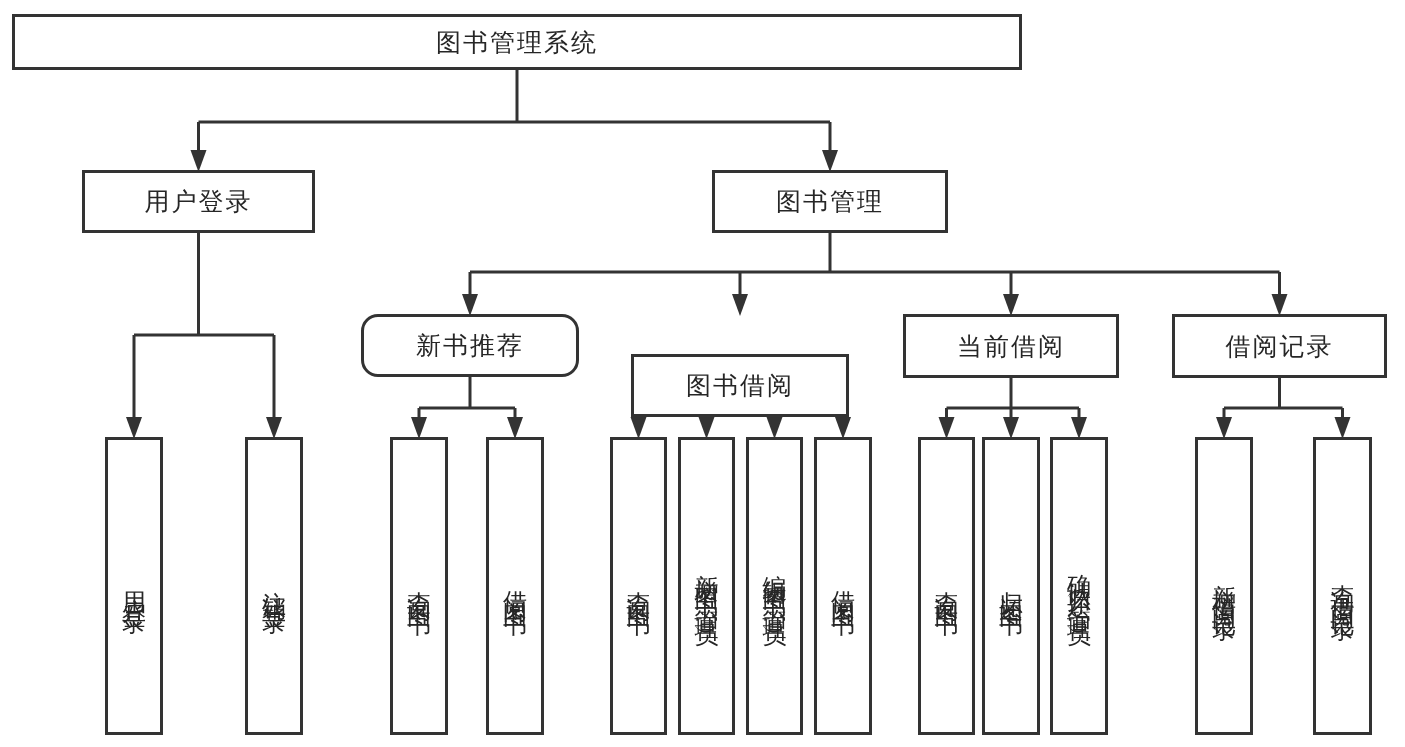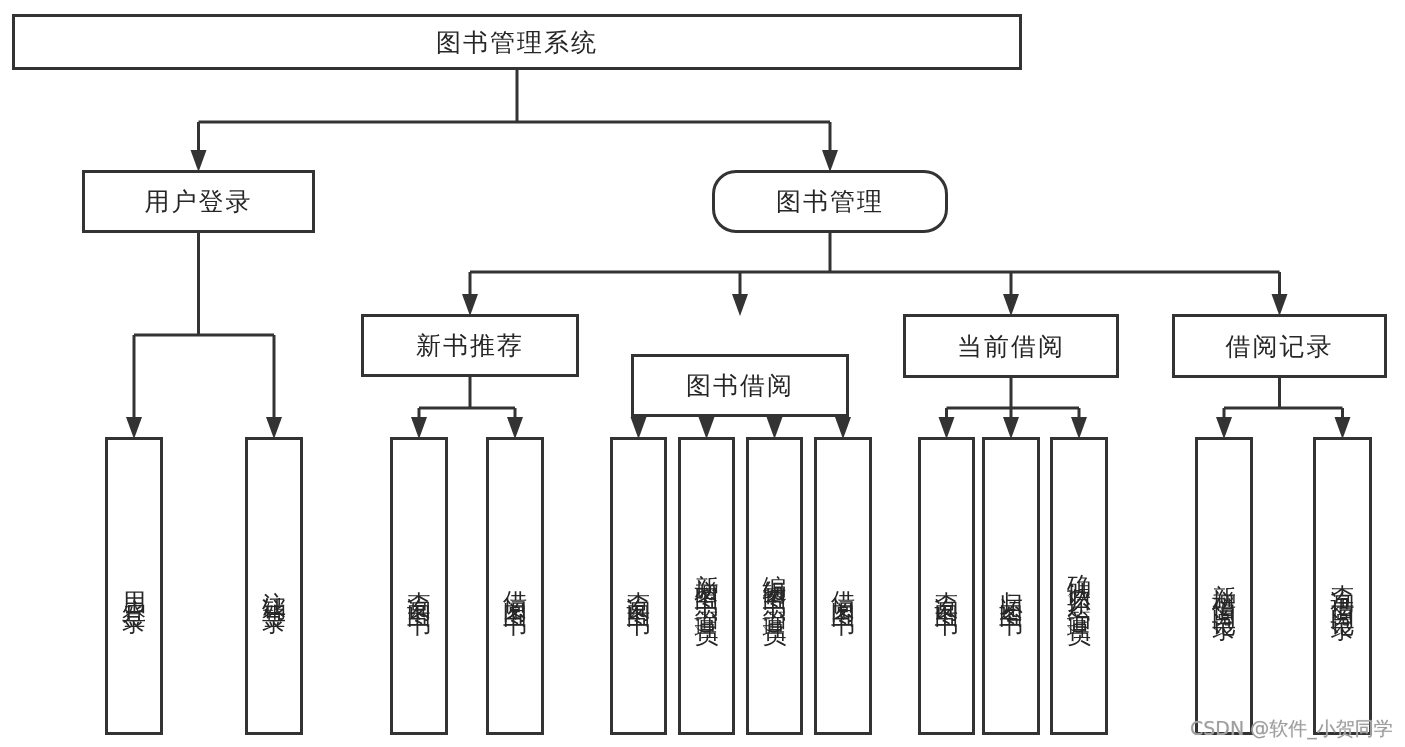--- a/index.html
+++ b/index.html
@@ -117,24 +117,24 @@
       </div>
       <div class="node h" style="left: 82px; top: 170px; width: 233px; height: 63px;">
         <span class="label">用户登录</span>
       </div>
       <div class="node v" style="left: 105px; top: 437px; width: 58px; height: 298px;">
         <span class="label">用户登录</span>
       </div>
       <div class="node v" style="left: 245px; top: 437px; width: 58px; height: 298px;">
         <span class="label">注销登录</span>
       </div>
-      <div class="node h" style="left: 712px; top: 170px; width: 236px; height: 63px; border-radius: 24px;">
+      <div class="node h" style="left: 712px; top: 170px; width: 236px; height: 63px;">
         <span class="label">图书管理</span>
       </div>
-      <div class="node h" style="left: 361px; top: 314px; width: 218px; height: 63px;">
+      <div class="node h" style="left: 361px; top: 314px; width: 218px; height: 63px; border-radius: 17px;">
         <span class="label">新书推荐</span>
       </div>
       <div class="node v" style="left: 390px; top: 437px; width: 58px; height: 298px;">
         <span class="label">查询图书</span>
       </div>
       <div class="node v" style="left: 486px; top: 437px; width: 58px; height: 298px;">
         <span class="label">借阅图书</span>
       </div>
       <div class="node h" style="left: 631px; top: 314px; width: 218px; height: 63px; margin-top: 40px;">
         <span class="label">图书借阅</span>
@@ -166,14 +166,13 @@
       <div class="node h" style="left: 1172px; top: 314px; width: 215px; height: 64px; text-align: center;">
         <span class="label">借阅记录</span>
       </div>
       <div class="node v" style="left: 1195px; top: 437px; width: 58px; height: 298px;">
         <span class="label">新增借阅记录</span>
       </div>
       <div class="node v" style="left: 1313px; top: 437px; width: 59px; height: 298px;">
         <span class="label">查询借阅记录</span>
       </div>
     </div>
-  <div id="watermark" style="color: rgb(158, 158, 158);">CSDN @软件_小贺同学</div>
 </div>
 
 </body></html>

